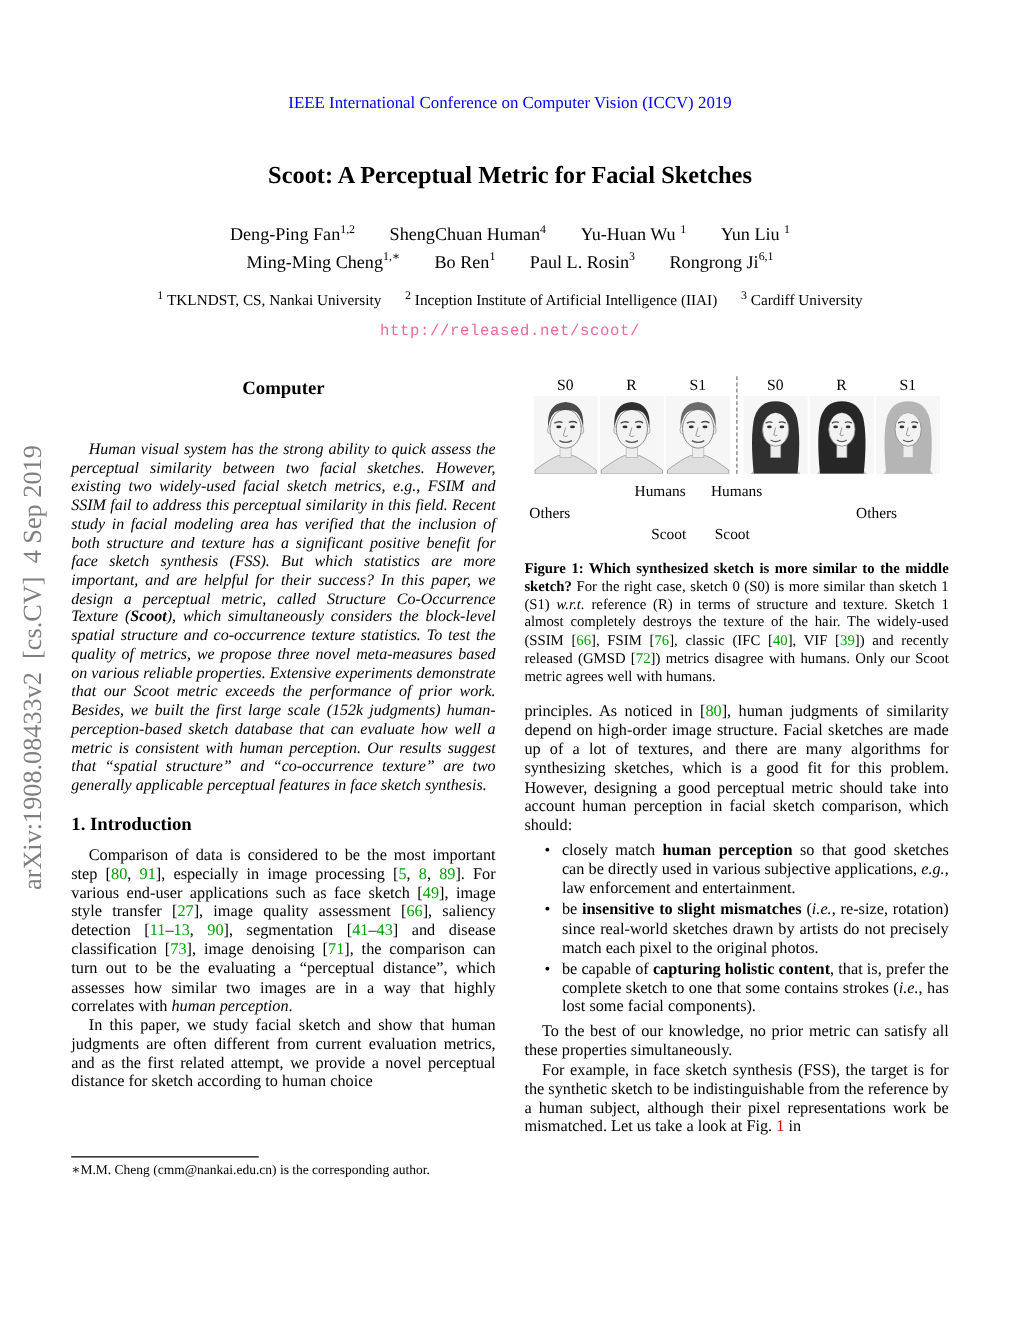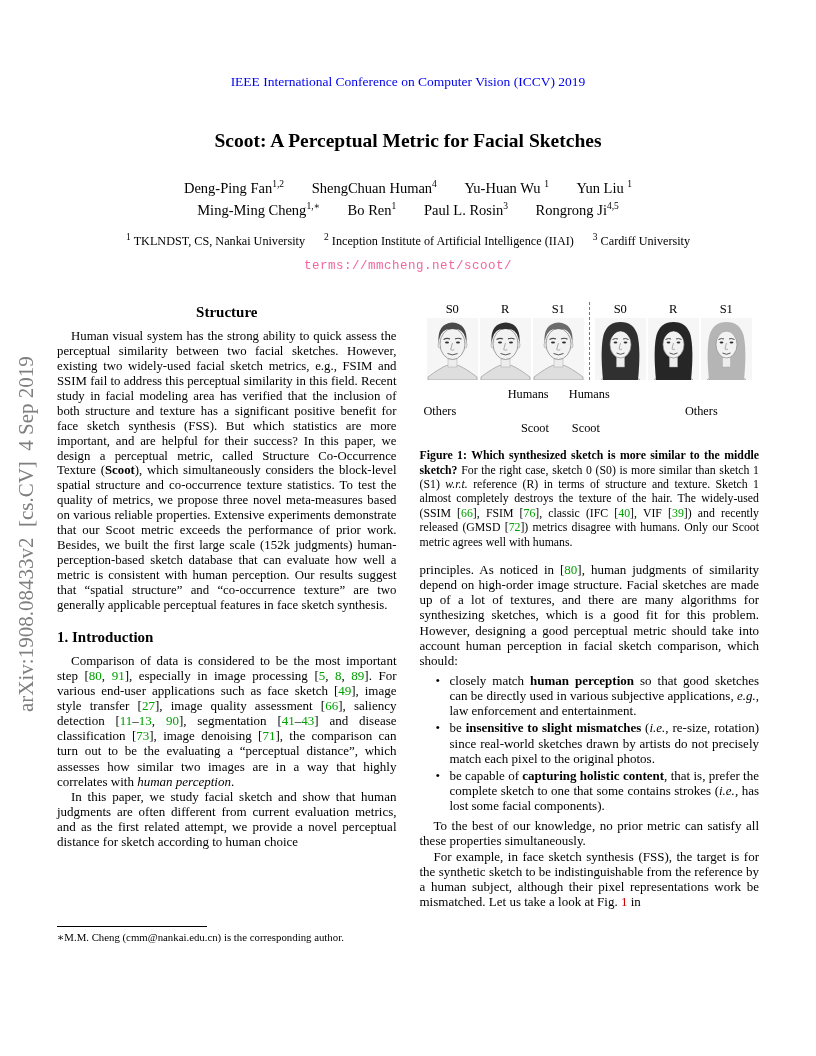--- a/index.html
+++ b/index.html
@@ -22,21 +22,21 @@
   .affil{margin:14px 8px;white-space:nowrap;}
   .affil sup{margin-right:3px;}
   .url{margin-top:9px;text-align:center;font-family:"Liberation Mono","DejaVu Sans Mono",monospace;
        font-size:12.5px;color:var(--url-pink,#F0679E);letter-spacing:0.5px;}
   .columns{display:flex;gap:23px;padding:0 57px;margin-top:29px;min-height:642px;}
   .col{flex:1;display:flex;flex-direction:column;min-width:0;}
   h2.abs-h{font-size:15px;text-align:center;margin:2px 0 8px;font-weight:bold;}
   h3.sec-h{font-size:15px;margin:16px 0 7px;font-weight:bold;}
   p.body{font-size:13px;line-height:1.165;text-align:justify;margin:0;text-indent:14px;hyphens:auto;}
   p.noindent{text-indent:0;}
-  .abstract p{font-size:12.8px;}
+  .abstract p{font-style:italic;font-size:12.8px;margin-top:24px;}
   .b{font-weight:bold;}
   .i{font-style:italic;}
   .cite{color:var(--citation-green,#00A000);}
   .ref{color:var(--figure-ref-red,#CC0000);}
   .footnote{margin-top:auto;font-size:10.8px;line-height:1.2;}
   .footnote-rule{width:150px;border-top:1px solid #000;margin-bottom:4px;}
   
   .fig1{margin:0;padding:0;}
   .fig-images{display:flex;justify-content:center;align-items:center;}
   .fig-cell{width:51px;margin:0 1px;}
@@ -103,38 +103,38 @@
     <div>
       <span class="author"><span>Deng-Ping Fan</span><sup>1,2</sup></span>
       <span class="author"><span>ShengChuan Human</span><sup>4</sup></span>
       <span class="author"><span>Yu-Huan Wu </span><sup>1</sup></span>
       <span class="author"><span>Yun Liu </span><sup>1</sup></span>
     </div>
     <div>
       <span class="author"><span>Ming-Ming Cheng</span><sup>1,∗</sup></span>
       <span class="author"><span>Bo Ren</span><sup>1</sup></span>
       <span class="author"><span>Paul L. Rosin</span><sup>3</sup></span>
-      <span class="author"><span>Rongrong Ji</span><sup>4,5</sup></span>
+      <span class="author"><span>Rongrong Ji</span><sup>6,1</sup></span>
     </div>
   </div>
 
   <div class="affils">
     <div>
       <span class="affil"><sup>1</sup><span>TKLNDST, CS, Nankai University</span></span>
       <span class="affil"><sup>2</sup><span>Inception Institute of Artificial Intelligence (IIAI)</span></span>
       <span class="affil"><sup>3</sup><span>Cardiff University</span></span>
     </div>
   </div>
 
-  <div class="url">terms://mmcheng.net/scoot/</div>
+  <div class="url">http://released.net/scoot/</div>
 
   <div class="columns">
 
     <div class="col abstract-col">
-      <h2 class="abs-h">Structure</h2>
+      <h2 class="abs-h">Computer</h2>
       <div class="abstract">
         <p class="body"><span>Human visual system has the strong ability to quick assess the perceptual similarity between two facial sketches. However, existing two widely-used facial sketch metrics, e.g., FSIM and SSIM fail to address this perceptual similarity in this field. Recent study in facial modeling area has verified that the inclusion of both structure and texture has a significant positive benefit for face sketch synthesis (FSS). But which statistics are more important, and are helpful for their success? In this paper, we design a perceptual metric, called Structure Co-Occurrence Texture (</span><span class="b">Scoot</span><span>), which simultaneously considers the block-level spatial structure and co-occurrence texture statistics. To test the quality of metrics, we propose three novel meta-measures based on various reliable properties. Extensive experiments demonstrate that our Scoot metric exceeds the performance of prior work. Besides, we built the first large scale (152k judgments) human-perception-based sketch database that can evaluate how well a metric is consistent with human perception. Our results suggest that “spatial structure” and “co-occurrence texture” are two generally applicable perceptual features in face sketch synthesis.</span></p>
       </div>
       <h3 class="sec-h">1. Introduction</h3>
       <p class="body"><span>Comparison of data is considered to be the most important step [</span><span class="cite">80</span><span>, </span><span class="cite">91</span><span>], especially in image processing [</span><span class="cite">5</span><span>, </span><span class="cite">8</span><span>, </span><span class="cite">89</span><span>]. For various end-user applications such as face sketch [</span><span class="cite">49</span><span>], image style transfer [</span><span class="cite">27</span><span>], image quality assessment [</span><span class="cite">66</span><span>], saliency detection [</span><span class="cite">11</span><span>–</span><span class="cite">13</span><span>, </span><span class="cite">90</span><span>], segmentation [</span><span class="cite">41</span><span>–</span><span class="cite">43</span><span>] and disease classification [</span><span class="cite">73</span><span>], image denoising [</span><span class="cite">71</span><span>], the comparison can turn out to be the evaluating a “perceptual distance”, which assesses how similar two images are in a way that highly correlates with </span><span class="i">human perception</span><span>.</span></p>
       <p class="body"><span>In this paper, we study facial sketch and show that human judgments are often different from current evaluation metrics, and as the first related attempt, we provide a novel perceptual distance for sketch according to human choice</span></p>
       <div class="footnote">
         <div class="footnote-rule"></div>
         <span><span>∗M.M. Cheng (cmm@nankai.edu.cn) is the corresponding author.</span></span>
       </div>

